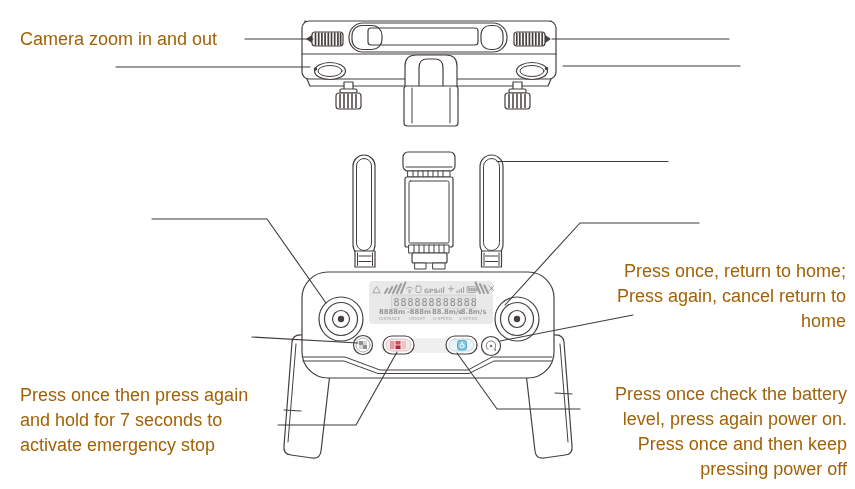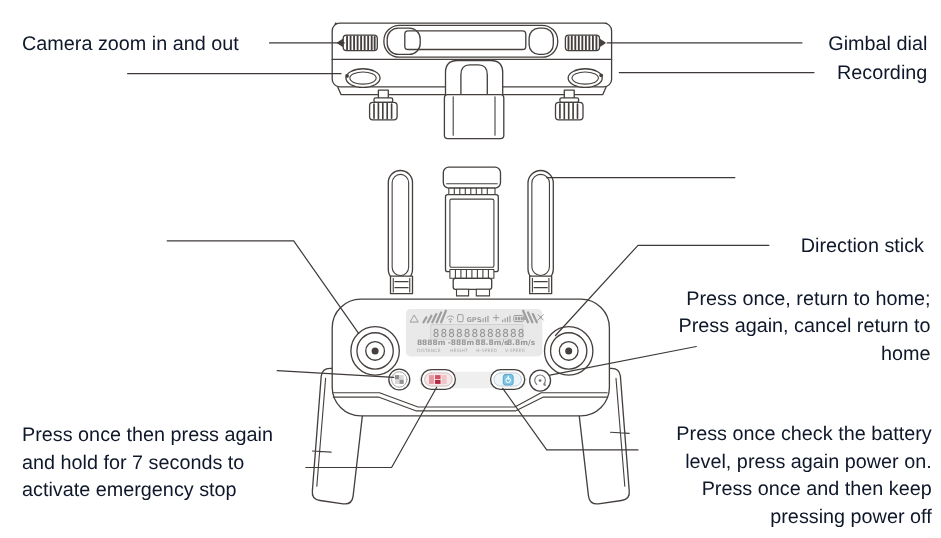--- a/index.html
+++ b/index.html
@@ -4,21 +4,21 @@
 <style>
   html,body { margin:0; padding:0; background:#ffffff; }
   .canvas {
     position:relative; width:855px; height:489px; background:#ffffff;
     font-family:"Liberation Sans", sans-serif; overflow:hidden;
   }
   .art { position:absolute; left:0; top:0; }
   .lbl {
     position:absolute;
     font:18px/25px "Liberation Sans", sans-serif;
-    color:#0f172a;
+    color:#a16207;
     white-space:pre-line;
   }
   .r { text-align:right; }
 </style>
 </head>
 <body>
 
 <div class="canvas">
 
   <svg class="art" width="855" height="489" viewBox="0 0 855 489">
@@ -232,23 +232,20 @@
         <path d="M152,219 H267 L326,303"></path>
         <path d="M252,337 L358,343"></path>
         <path d="M278,425 H356 L397,352"></path>
         <path d="M500,341 L633,315"></path>
         <path d="M457,353 L497,409 H580"></path>
       </g>
     </g>
   </svg>
 
   <div class="lbl" style="left:20px;top:27px">Camera zoom in and out</div>
-  <div class="lbl r" style="right:12px;top:27px">Gimbal dial</div>
-  <div class="lbl r" style="right:12px;top:54px">Recording</div>
-  <div class="lbl r" style="right:15px;top:211px">Direction stick</div>
   <div class="lbl r" style="right:9px;top:259px">Press once, return to home;
 Press again, cancel return to
 home</div>
   <div class="lbl" style="left:20px;top:383px">Press once then press again
 and hold for 7 seconds to
 activate emergency stop</div>
   <div class="lbl r" style="right:8px;top:382px">Press once check the battery
 level, press again power on.
 Press once and then keep
 pressing power off</div>

